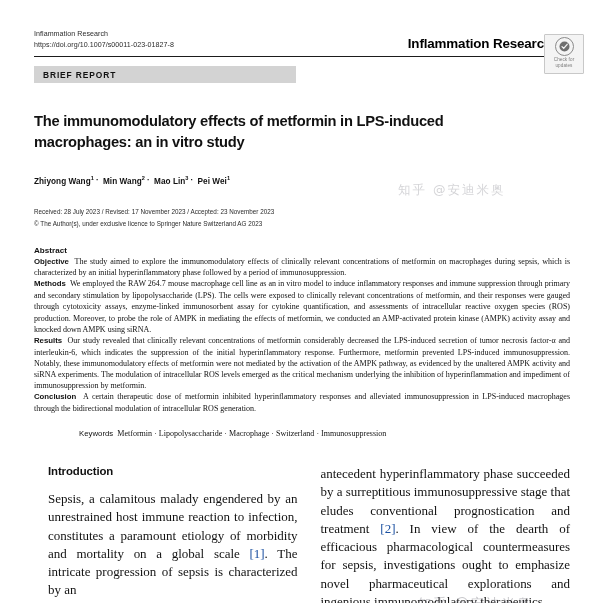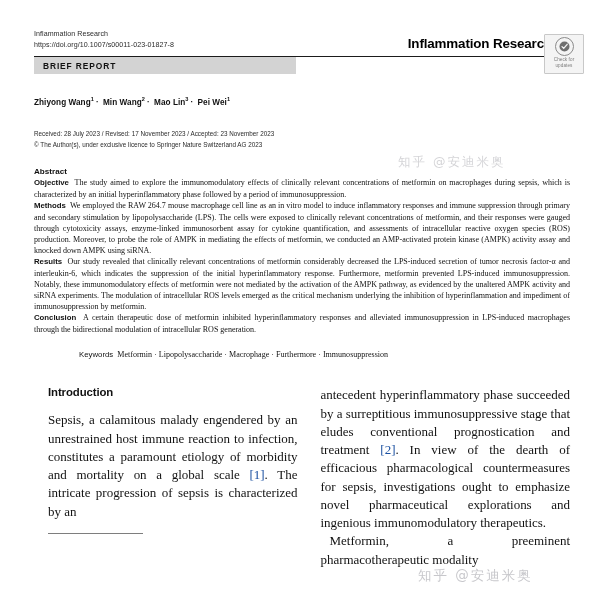--- a/index.html
+++ b/index.html
@@ -62,20 +62,21 @@
   .hrule {
     height: 1px;
     background: #1b1b1b;
     flex: 1 1 auto;
   }
 
   
   .chip-row {
     position: relative;
     padding: 0 30px 0 34px;
+    margin-top: 9px;
   }
   .chip {
     background: #d3d3d3;
     width: 262px;
     height: 17px;
     display: flex;
     align-items: center;
     padding-left: 9px;
     box-sizing: border-box;
   }
@@ -236,20 +237,21 @@
   }
 
   
   .watermark {
     position: absolute;
     font-family: "DejaVu Sans", sans-serif;
     color: rgba(120,120,128,0.30);
     white-space: nowrap;
     pointer-events: none;
     letter-spacing: 2px;
+    margin-top: 28px;
   }
   .watermark.top {
     left: 398px;
     top: 154px;
     font-size: 12.5px;
     color: rgba(125,125,133,0.33);
   }
   .watermark.bottom {
     left: 418px;
     top: 567px;
@@ -284,20 +286,21 @@
     <span class="ring">
       <svg width="11" height="11" viewBox="0 0 11 11">
         <circle cx="5.5" cy="5.5" r="5" fill="#6f6f6f"></circle>
         <path d="M3 5.6 L4.7 7.4 L8.2 3.3" stroke="#f4f4f4" stroke-width="1.3" fill="none" stroke-linecap="round"></path>
       </svg>
     </span>
     <span class="cm-text">Check for</span>
     <span class="cm-text">updates</span>
   </div>
 
+  <div class="title">The immunomodulatory effects of metformin in LPS-induced macrophages: an in vitro study</div>
 
   <div class="authors">
     <span>Zhiyong Wang</span><sup>1</sup><span class="dot">·</span>
     <span>Min Wang</span><sup>2</sup><span class="dot">·</span>
     <span>Mao Lin</span><sup>3</sup><span class="dot">·</span>
     <span>Pei Wei</span><sup>1</sup>
   </div>
 
   <div class="history">
     <div>Received: 28 July 2023 / Revised: 17 November 2023 / Accepted: 23 November 2023</div>
@@ -310,21 +313,21 @@
     <p class="abs-para"><b>Methods</b>&nbsp; <span>We employed the RAW 264.7 mouse macrophage cell line as an in vitro model to induce inflammatory responses and immune suppression through primary and secondary stimulation by lipopolysaccharide (LPS). The cells were exposed to clinically relevant concentrations of metformin, and their responses were gauged through cytotoxicity assays, enzyme-linked immunosorbent assay for cytokine quantification, and assessments of intracellular reactive oxygen species (ROS) production. Moreover, to probe the role of AMPK in mediating the effects of metformin, we conducted an AMP-activated protein kinase (AMPK) activity assay and knocked down AMPK using siRNA.</span></p>
     <p class="abs-para"><b>Results</b>&nbsp; <span>Our study revealed that clinically relevant concentrations of metformin considerably decreased the LPS-induced secretion of tumor necrosis factor-α and interleukin-6, which indicates the suppression of the initial hyperinflammatory response. Furthermore, metformin prevented LPS-induced immunosuppression. Notably, these immunomodulatory effects of metformin were not mediated by the activation of the AMPK pathway, as evidenced by the unaltered AMPK activity and siRNA experiments. The modulation of intracellular ROS levels emerged as the critical mechanism underlying the inhibition of hyperinflammation and impediment of immunosuppression by metformin.</span></p>
     <p class="abs-para"><b>Conclusion</b>&nbsp; <span>A certain therapeutic dose of metformin inhibited hyperinflammatory responses and alleviated immunosuppression in LPS-induced macrophages through the bidirectional modulation of intracellular ROS generation.</span></p>
   </div>
 
   <div class="keywords">
     <b>Keywords</b>&nbsp;
     <span>Metformin</span> ·
     <span>Lipopolysaccharide</span> ·
     <span>Macrophage</span> ·
-    <span>Furthermore</span> ·
+    <span>Switzerland</span> ·
     <span>Immunosuppression</span>
   </div>
 
   <div class="columns">
     <div class="col">
       <div class="section-head">Introduction</div>
       <p><span>Sepsis, a calamitous malady engendered by an unrestrained host immune reaction to infection, constitutes a paramount etiology of morbidity and mortality on a global scale </span><span class="cite">[1]</span><span>. The intricate progression of sepsis is characterized by an</span></p>
       <div class="footnote-rule"></div>
     </div>
     <div class="col">

